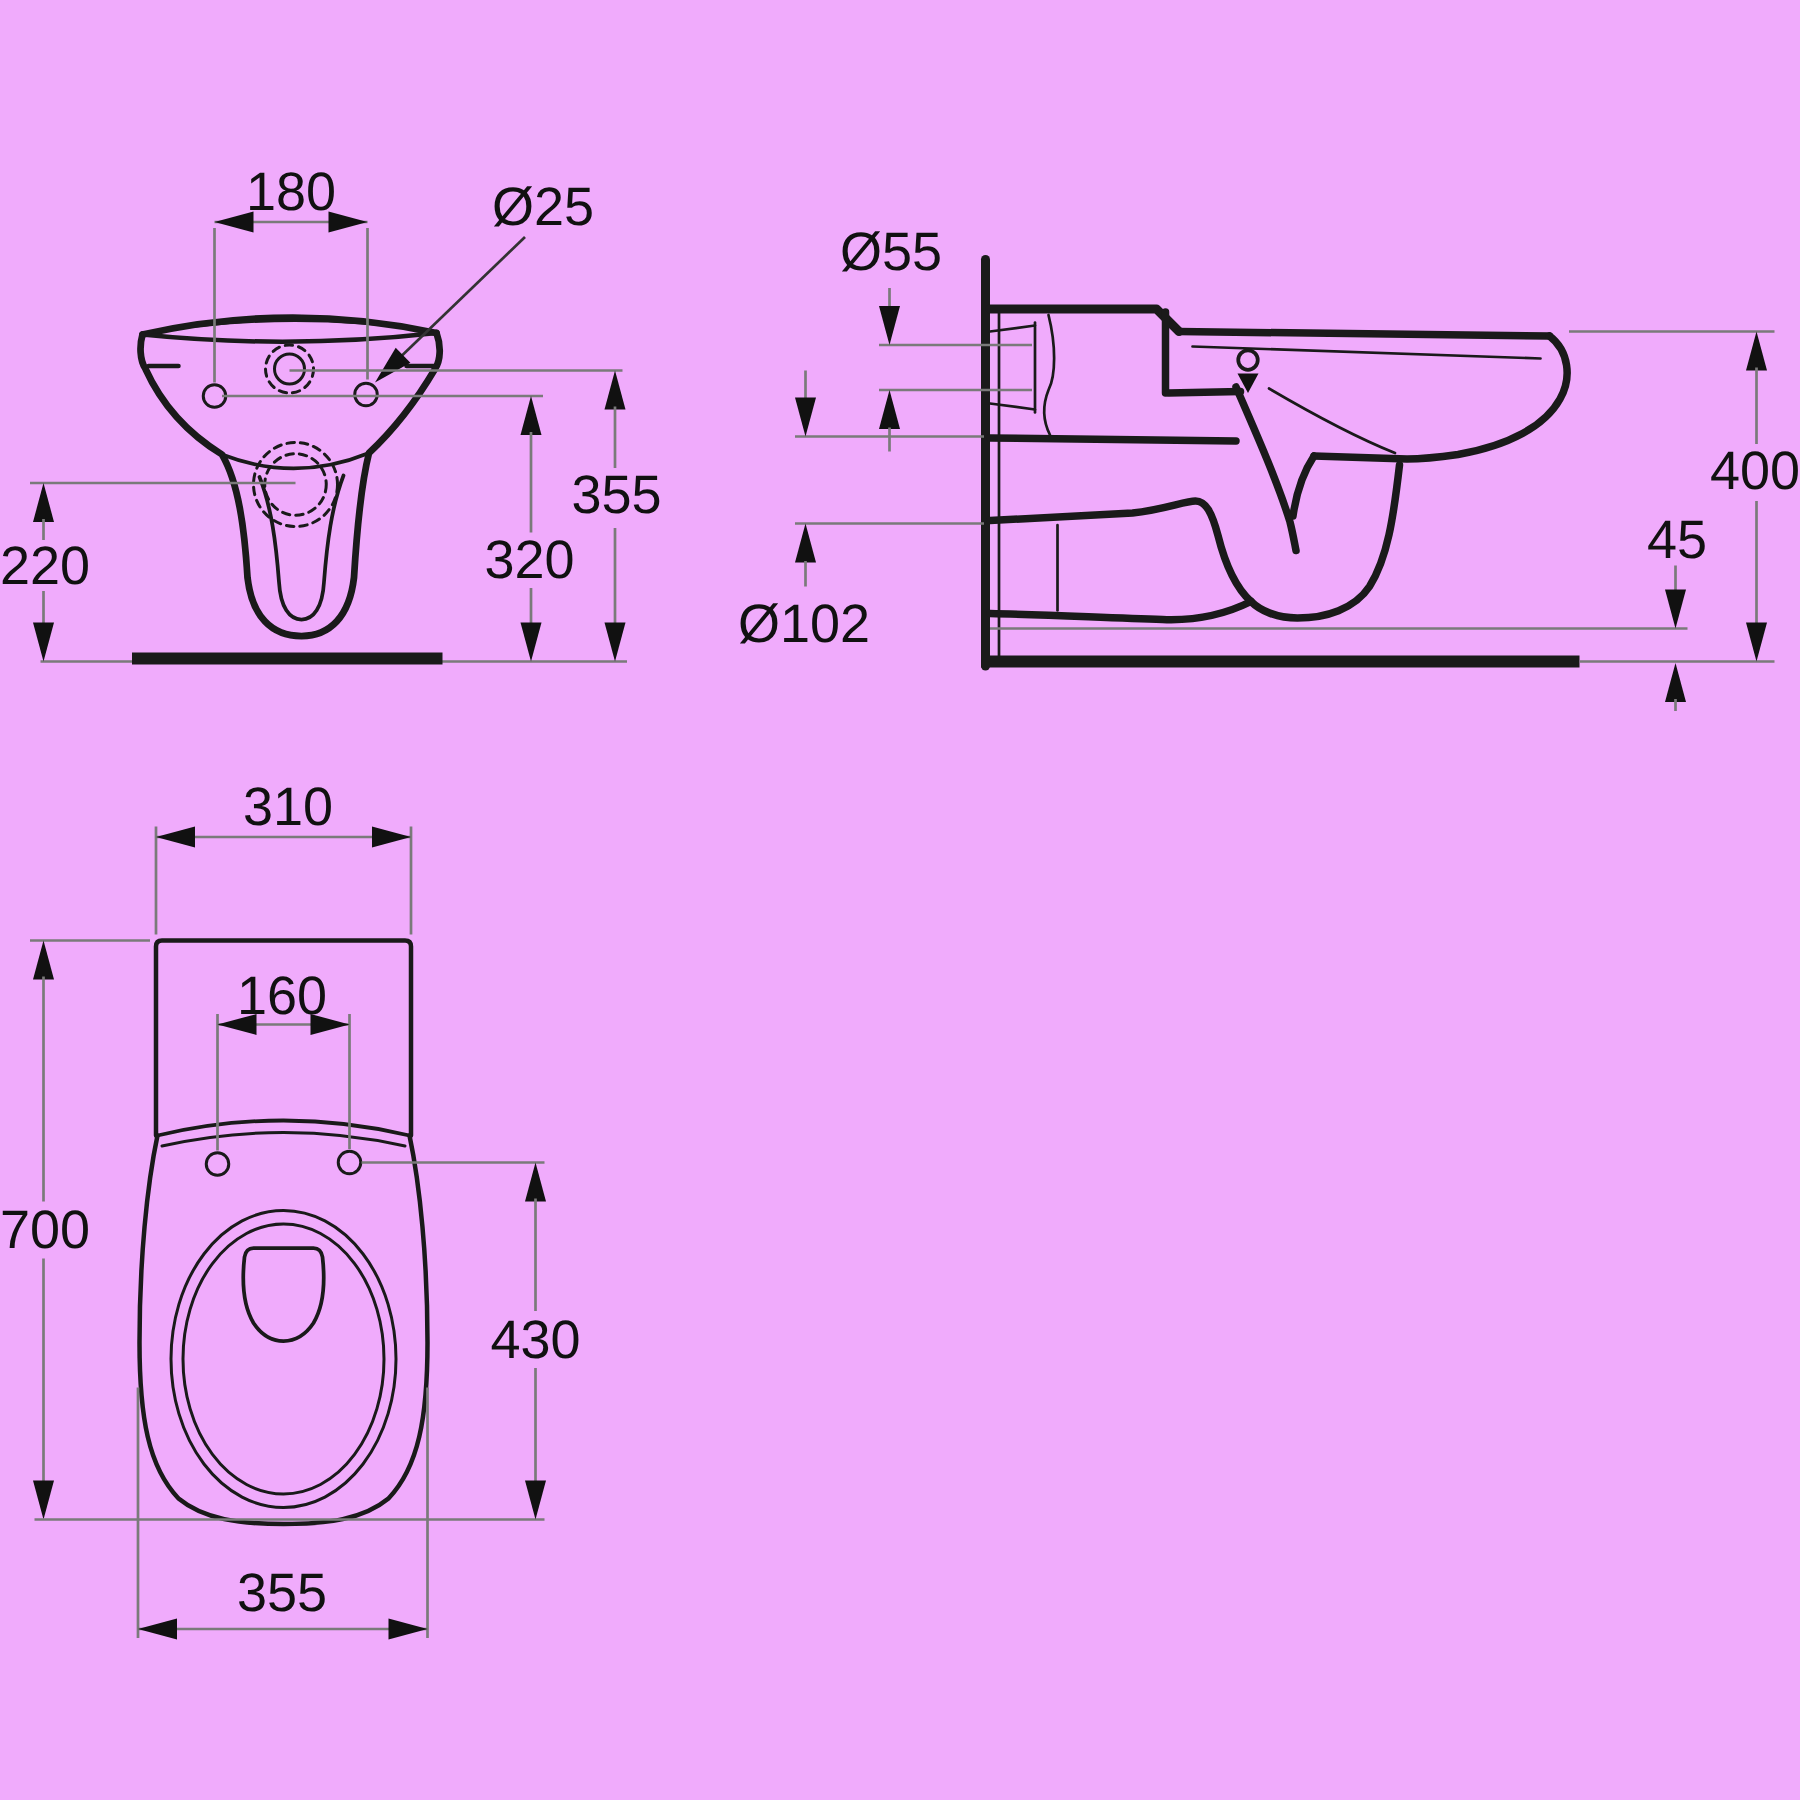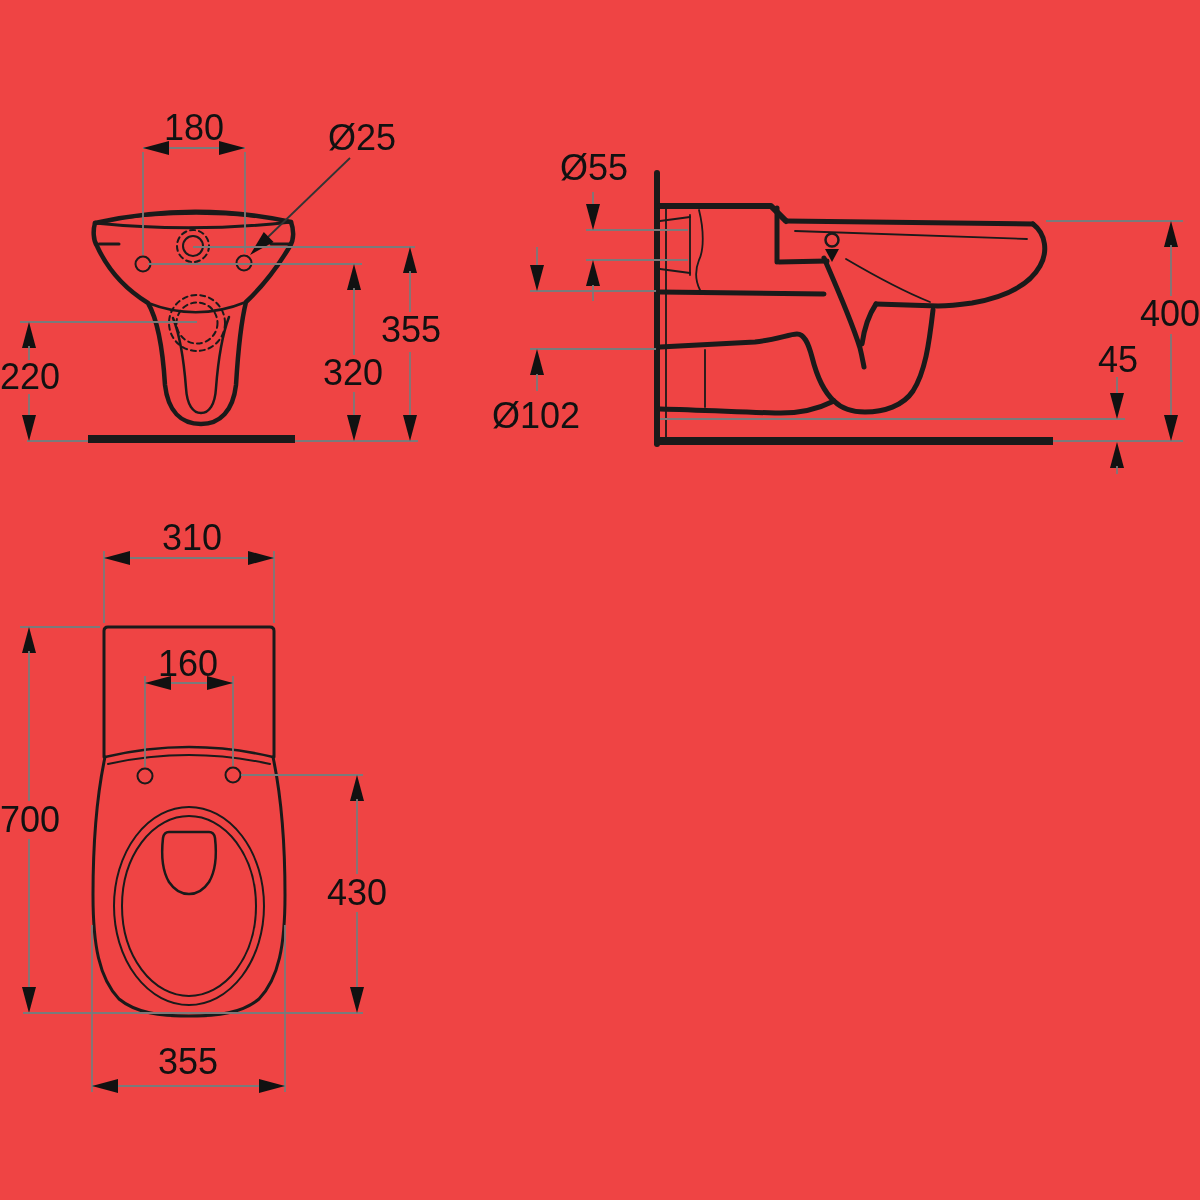--- a/index.html
+++ b/index.html
@@ -1,16 +1,16 @@
 <!DOCTYPE html>
 <html><head>
 <meta charset="utf-8">
 <style>
   html,body{margin:0;padding:0;background:#ffffff;}
-  .stage{width:1200px;height:1200px;background:#ef4444;position:relative;font-family:"Liberation Sans",sans-serif;}
+  .stage{width:1200px;height:1200px;background:#f0abfc;position:relative;font-family:"Liberation Sans",sans-serif;}
   svg{display:block;}
   text{font-family:"Liberation Sans",sans-serif;font-size:36px;fill:#111111;}
   .obj{stroke:#1a1a1a;fill:none;stroke-linecap:round;stroke-linejoin:round;}
   .w6{stroke-width:6;} .w5{stroke-width:5;} .w45{stroke-width:4.5;} .w3{stroke-width:3;}
   .w25{stroke-width:2.5;} .w2{stroke-width:2;} .thin{stroke-width:1.8;}
   .dim{stroke:#7a7a7a;stroke-width:1.8;fill:none;}
   .dash{stroke-dasharray:5 4;}
   .arr{fill:#111111;stroke:none;}
   .floor{stroke:#1a1a1a;stroke-width:8;fill:none;}
 </style>

